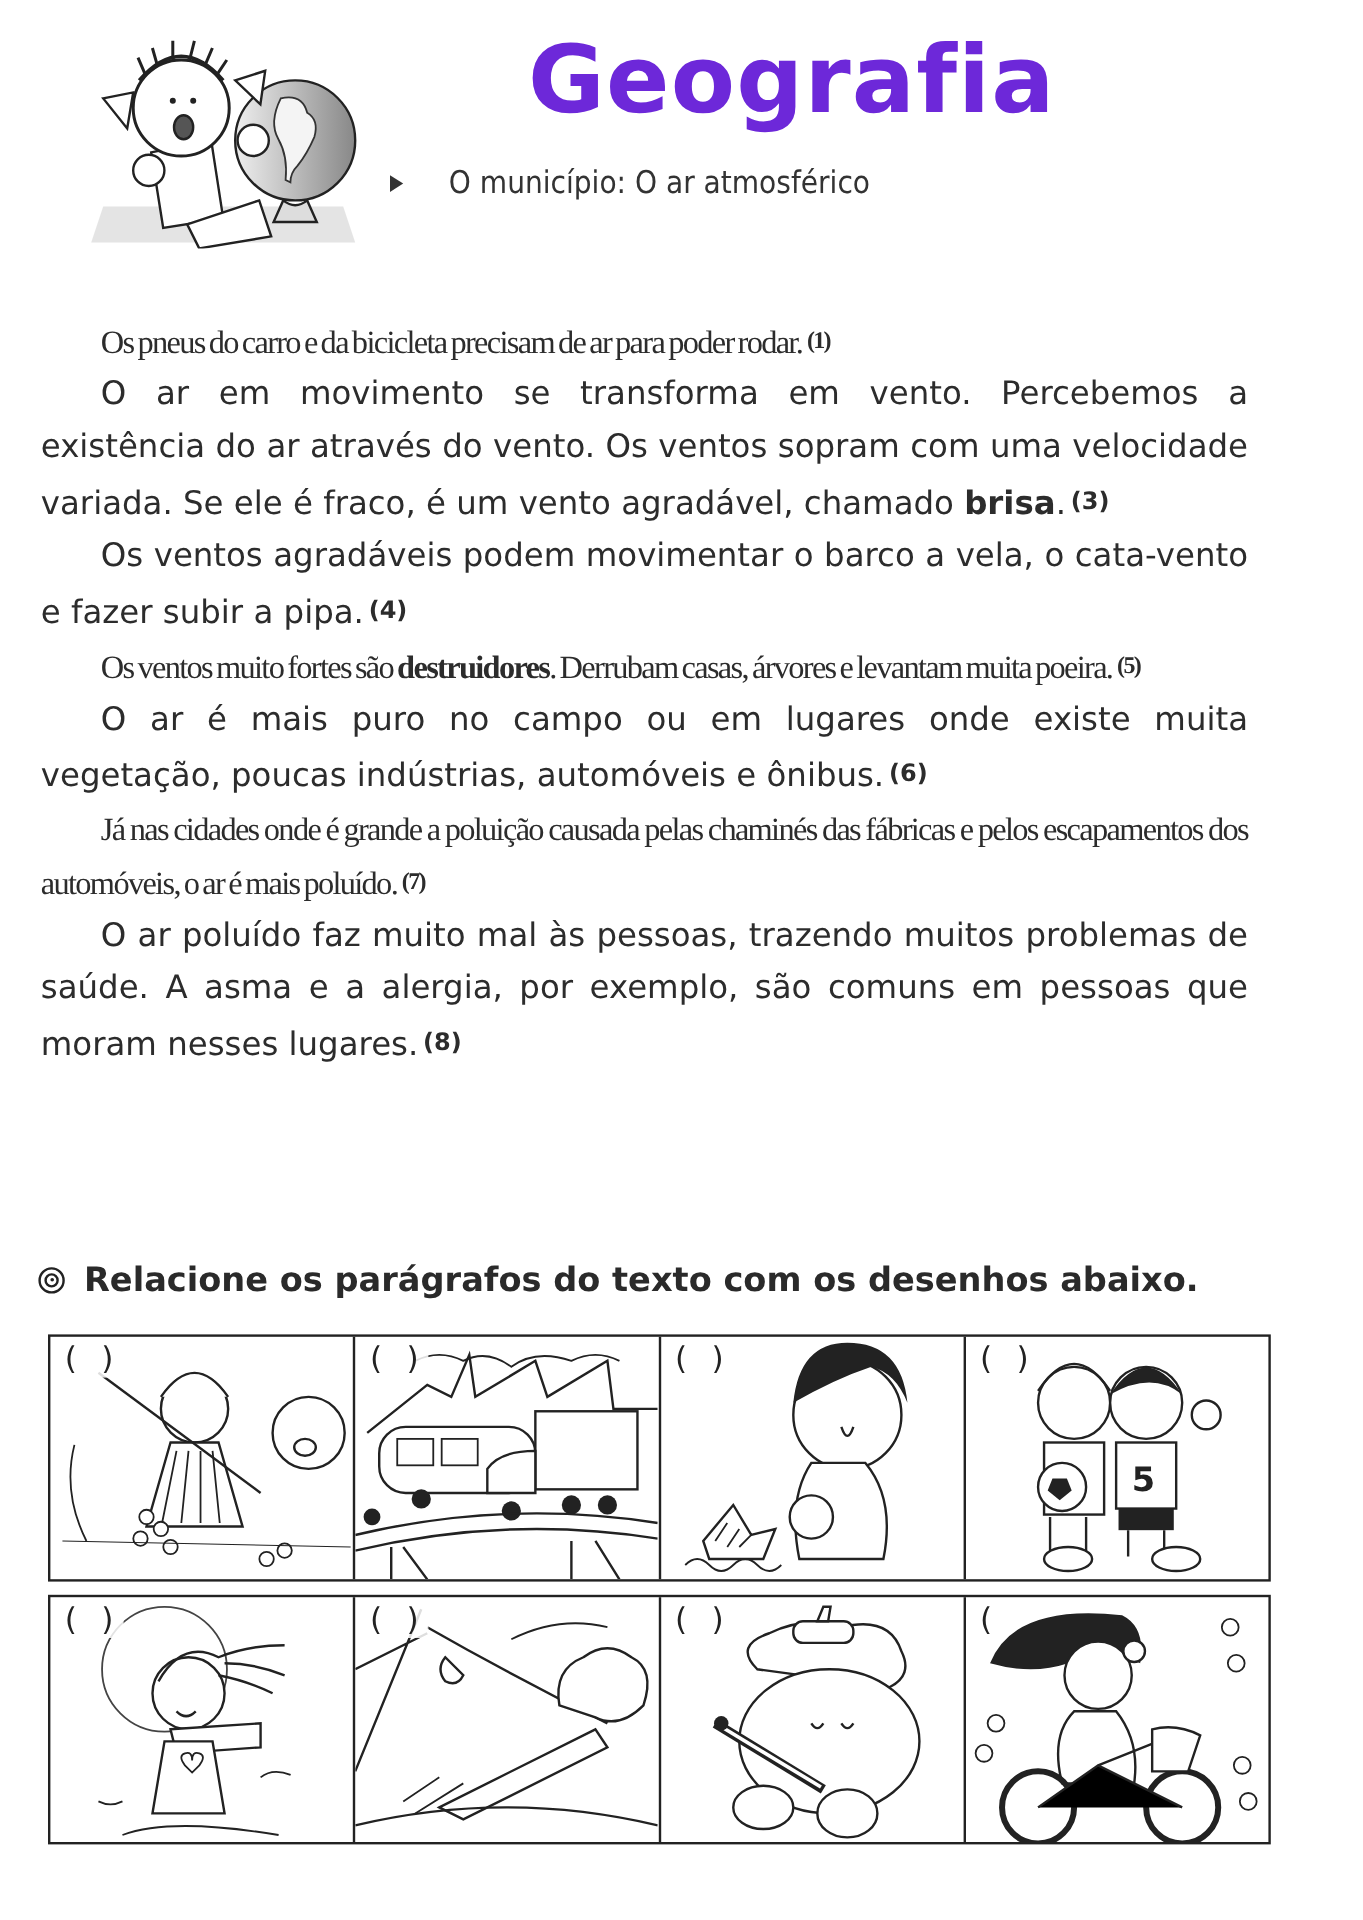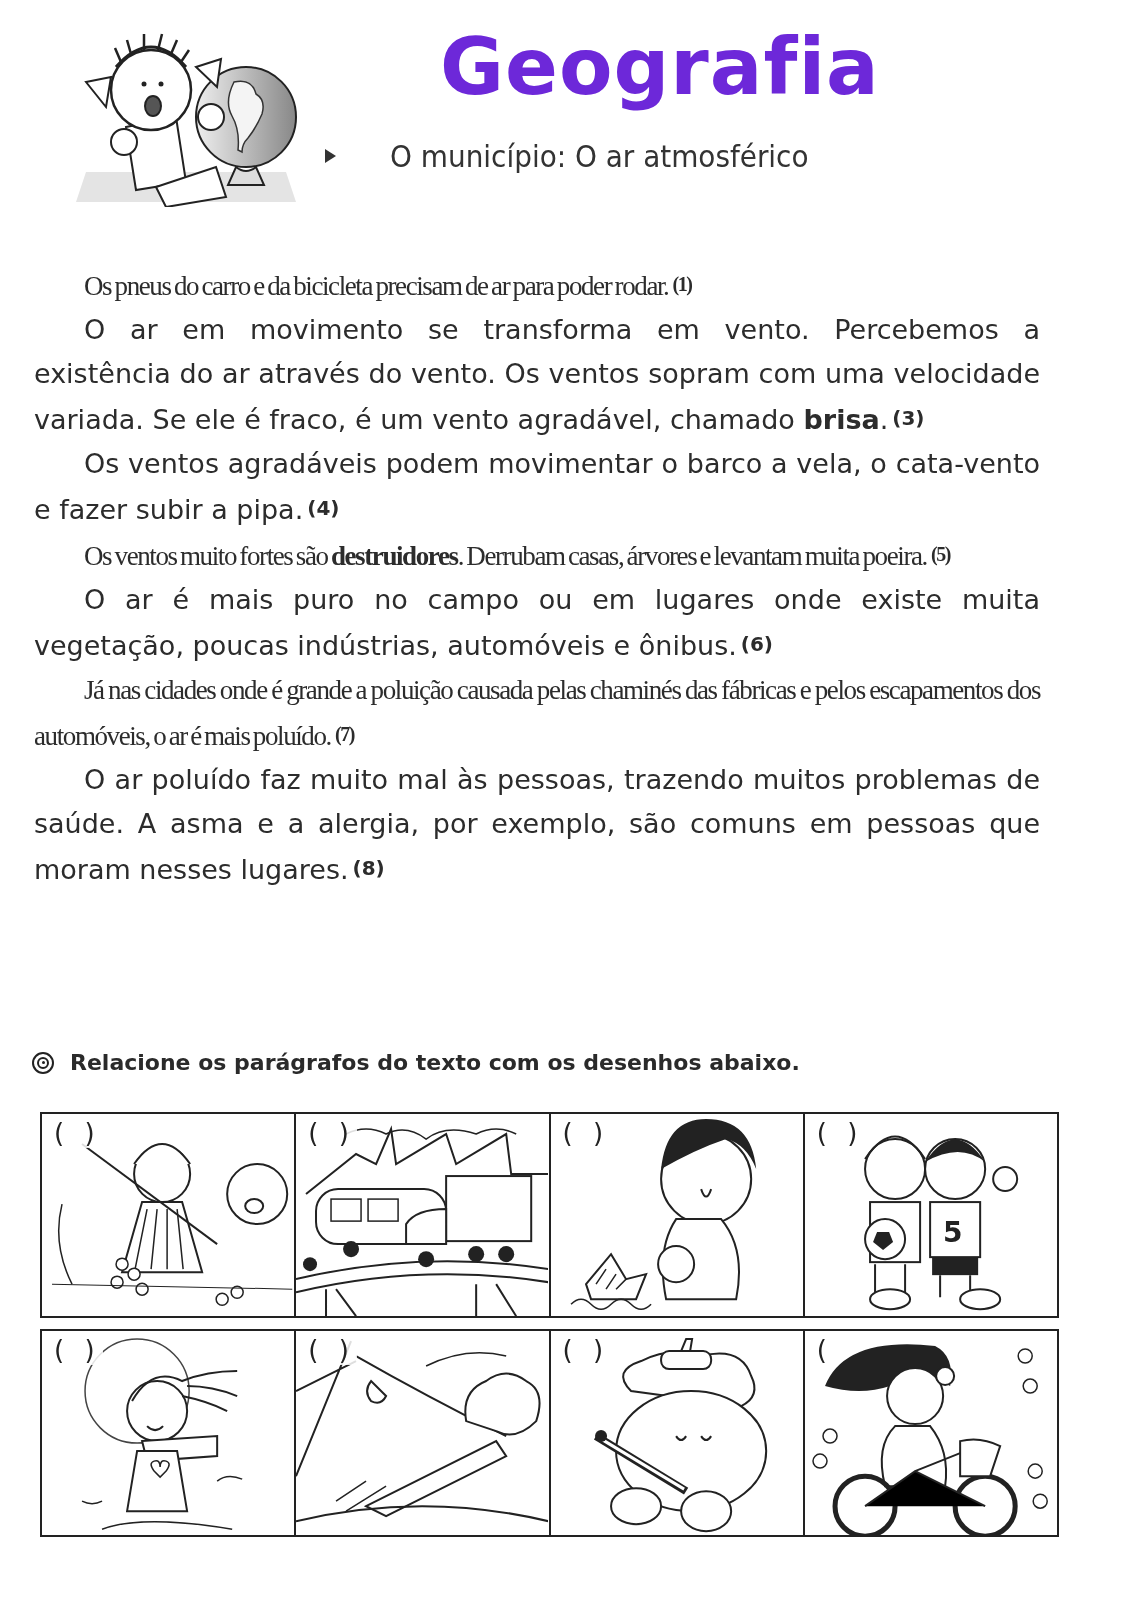--- a/index.html
+++ b/index.html
@@ -6,30 +6,30 @@
   body {
     width: 1136px; height: 1600px; background: #ffffff; position: relative; overflow: hidden;
     font-family: "DejaVu Sans", sans-serif; color: #2a2a2a;
   }
   .header-illustration { position: absolute; left: 66px; top: 22px; width: 240px; height: 185px; }
   .title { position: absolute; left: 440px; top: 28px; font-size: 78px; font-weight: bold; letter-spacing: 1px;
            color: #6d28d9; font-family: "DejaVu Sans", sans-serif; line-height: 1; }
   .subtitle-row { position: absolute; left: 325px; top: 138px; display: flex; align-items: center; }
   .subtitle-arrow { width: 0; height: 0; border-top: 7px solid transparent; border-bottom: 7px solid transparent;
                     border-left: 11px solid #333; margin-right: 38px; }
-  .subtitle { font-size: 31px; color: #333; font-family: "DejaVu Sans Condensed", "DejaVu Sans", sans-serif; margin-left: 16px; }
+  .subtitle { font-size: 26px; color: #333; font-family: "DejaVu Sans Condensed", "DejaVu Sans", sans-serif; }
 
   .body-text { position: absolute; left: 34px; top: 262px; width: 1006px; font-size: 27px; line-height: 44px;
                font-family: "DejaVu Sans", sans-serif; color: #2c2c2c; }
   .body-text p { margin: 0; text-indent: 50px; text-align: justify; }
   .body-text p.tight { letter-spacing: -1.4px; word-spacing: -2px; font-family: Liberation Serif, serif; }
   .body-text b { font-weight: bold; }
   .ref { font-size: 20px; vertical-align: 4px; margin-left: 4px; font-weight: bold; }
 
-  .instruction { position: absolute; left: 32px; top: 1050px; font-size: 22px; font-weight: bold; color: #2a2a2a;
+  .instruction { position: absolute; left: 32px; top: 1050px; font-size: 28px; font-weight: bold; color: #2a2a2a;
                  display: flex; align-items: center; }
   .bullseye { width: 18px; height: 18px; border: 2px solid #222; border-radius: 50%; display: flex;
               align-items: center; justify-content: center; margin-right: 16px; }
   .bullseye::before { content: ""; width: 8px; height: 8px; border: 2px solid #222; border-radius: 50%; }
   .bullseye::after { content: ""; position: absolute; width: 3px; height: 3px; background: #222; border-radius: 50%; }
 
   .grid-row { position: absolute; left: 40px; width: 1015px; display: flex; border: 2px solid #222; }
   .row-1 { top: 1112px; height: 202px; }
   .row-2 { top: 1329px; height: 204px; }
   .cell { flex: 1; position: relative; border-right: 2px solid #222; overflow: hidden; }

